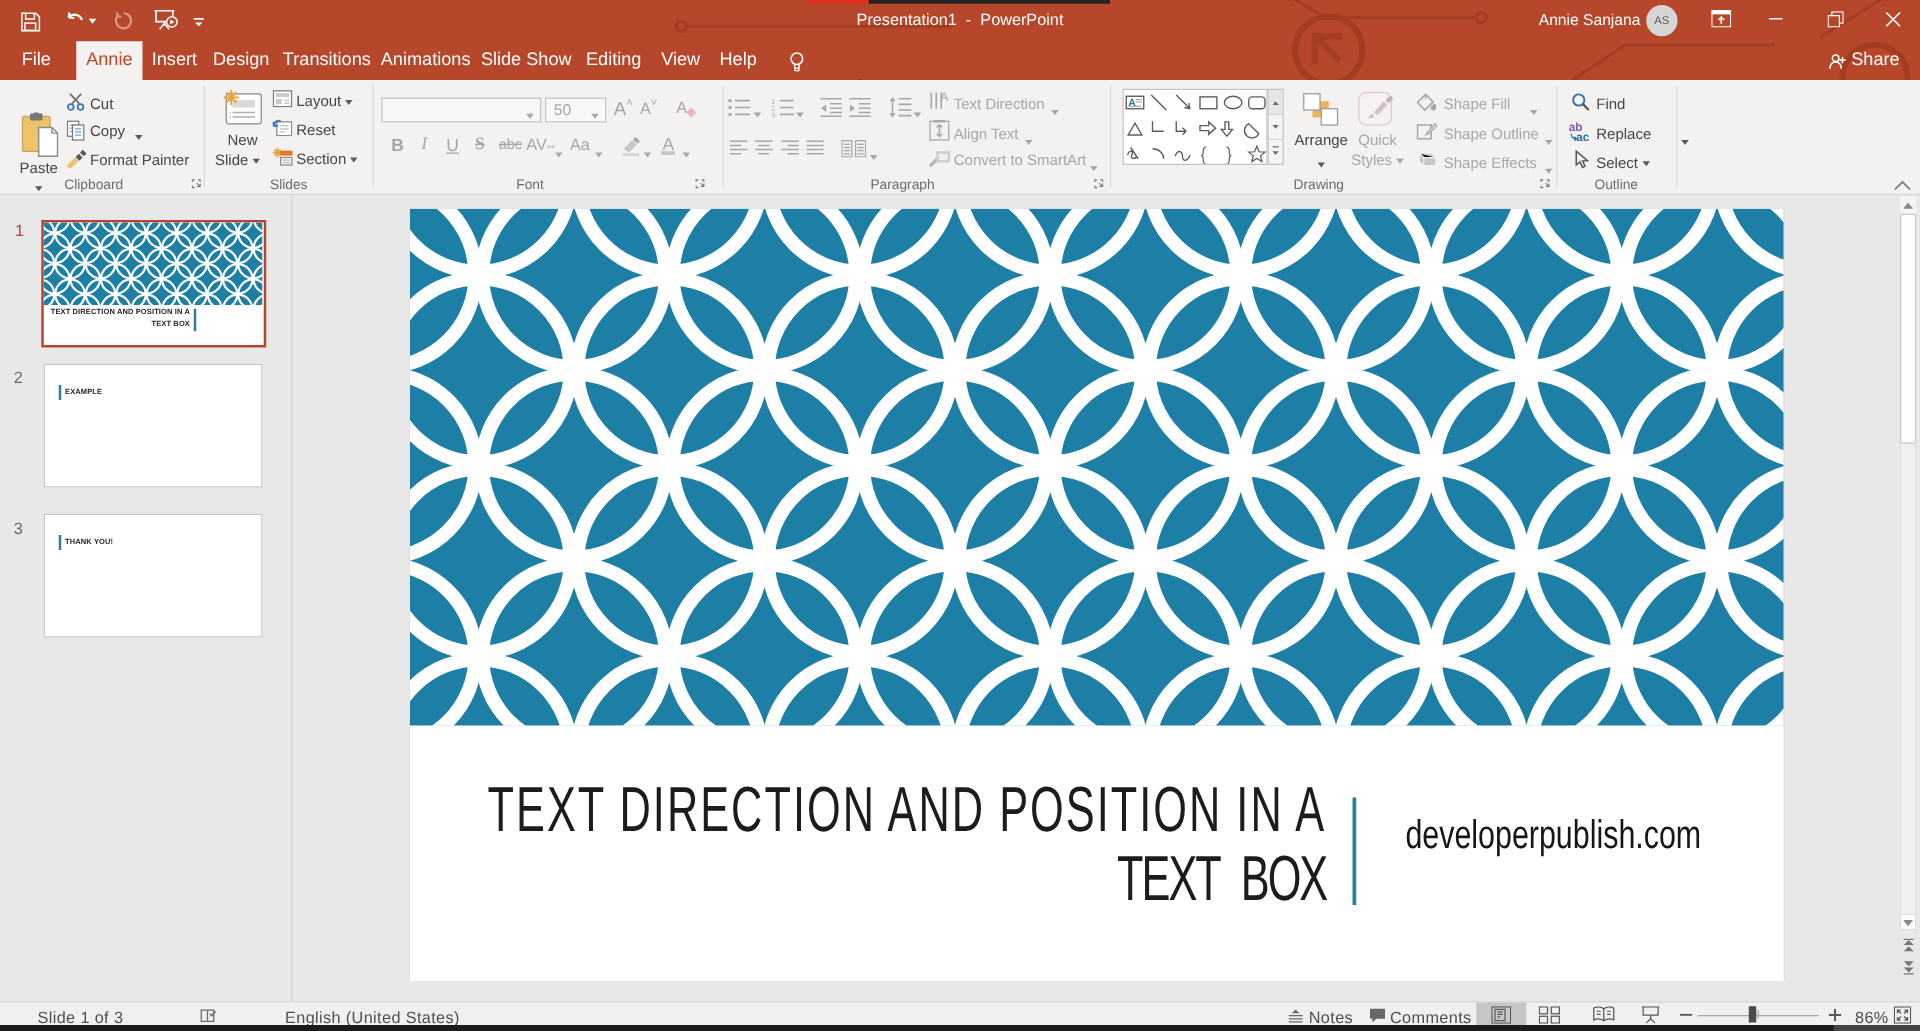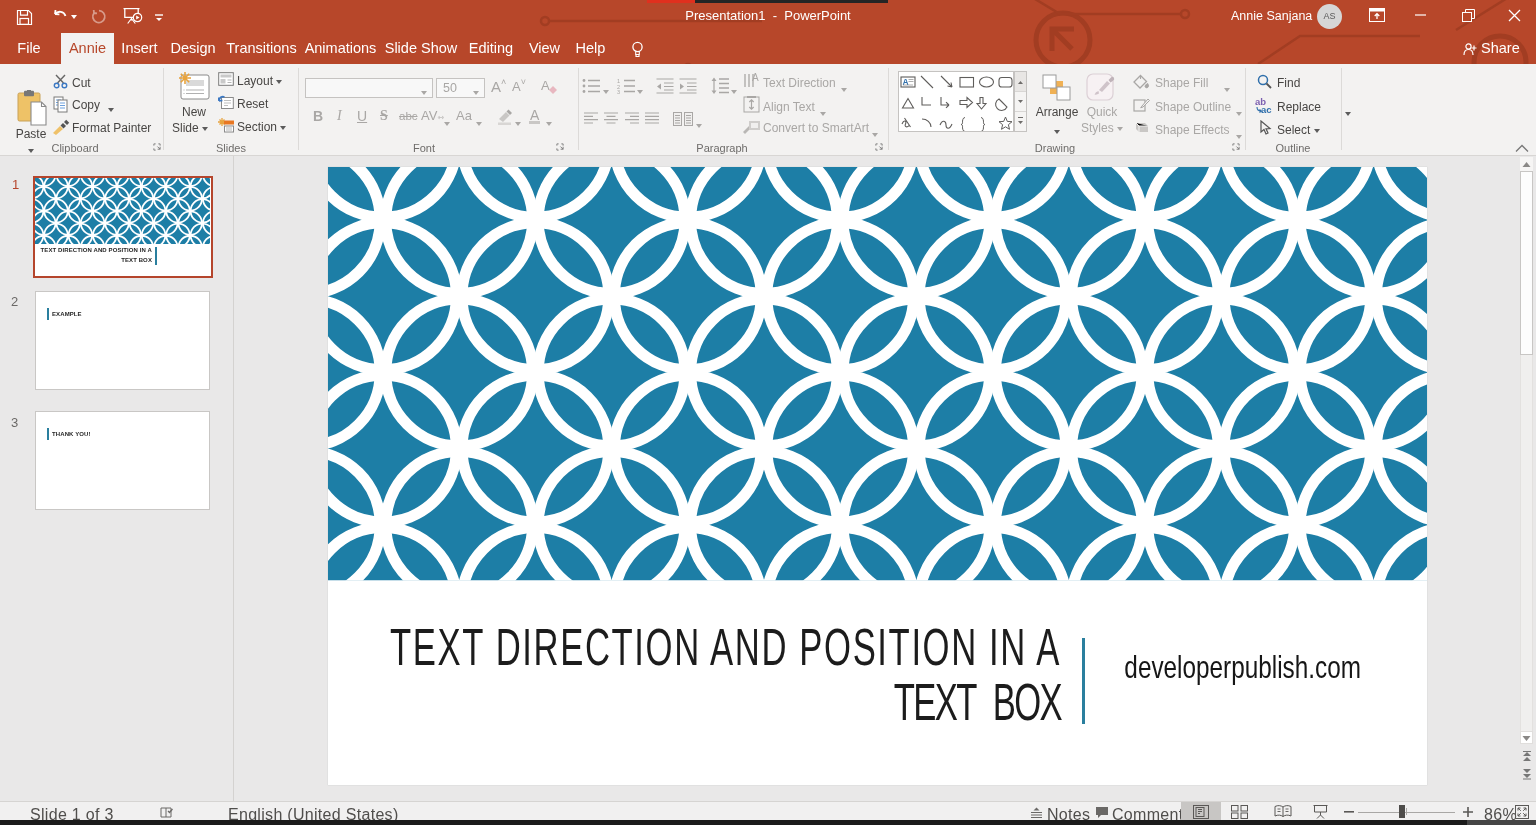--- a/index.html
+++ b/index.html
@@ -42,21 +42,21 @@
 #surl span { display:inline-block; transform:scaleX(0.76); transform-origin:center; white-space:nowrap; }
 
 .thumbnum { position:absolute; font-size:13px; color:#6b6967; }
 .thumb { position:absolute; left:35px; width:175px; height:99px; background:#fff; border:1px solid #c9c7c5; }
 #thumb1 { left:33px; top:176px; width:180px; height:102px; background:#fff; border:2.5px solid #b5452c; }
 .minibar { position:absolute; width:2px; background:#2a7f9e; }
 .minitxt { font-size:6px; font-weight:bold; color:#262626; letter-spacing:0.1px; }
 
 #vscroll { position:absolute; left:1520px; top:157px; width:13px; height:622px; }
 
-#statusbar { position:absolute; left:0; top:801px; width:1536px; height:19px; background:#f1f0f0; border-top:1px solid #d6d4d2; font-size:16px; letter-spacing:0.3px; color:#504e4c; }
+#statusbar { position:absolute; left:0; top:801px; width:1536px; height:19px; background:#f1f0f0; border-top:1px solid #d6d4d2; font-size:13px; letter-spacing:0.3px; color:#504e4c; }
 #bottombar { position:absolute; left:0; top:820px; width:1536px; height:5px; background:#1b1b1b; }
 svg { display:block; }
 </style>
 </head>
 <body>
 <div id="app">
 <div id="titlebar">
   <svg width="1536" height="64" style="position:absolute;left:0;top:0" fill="none" stroke="#a23d22" stroke-width="2.5">
     <g>
       <circle cx="545" cy="21" r="4"></circle>

